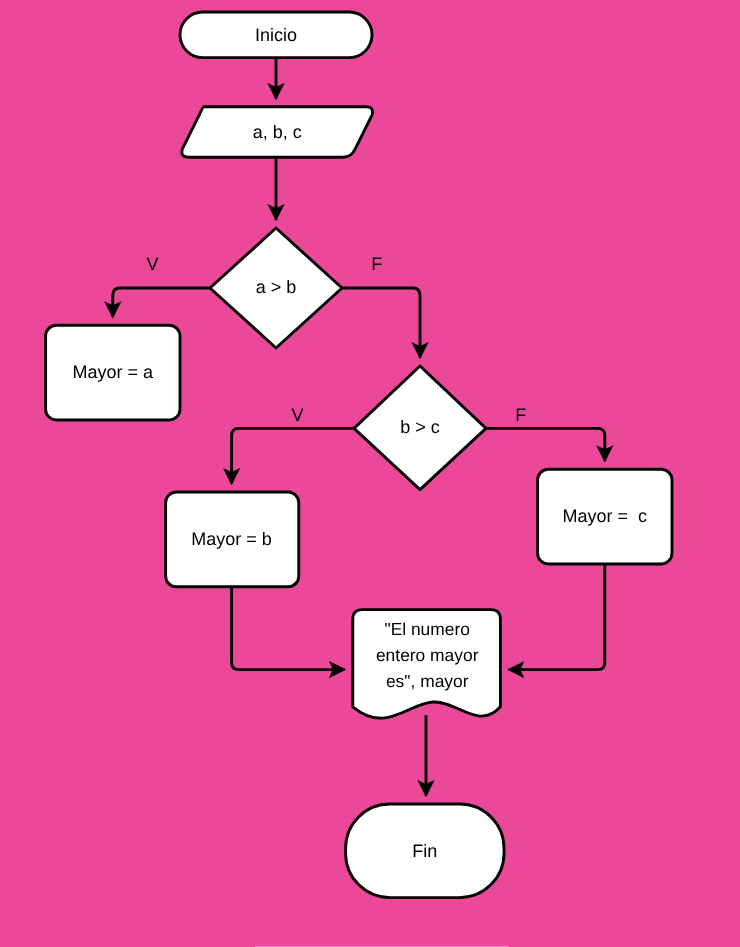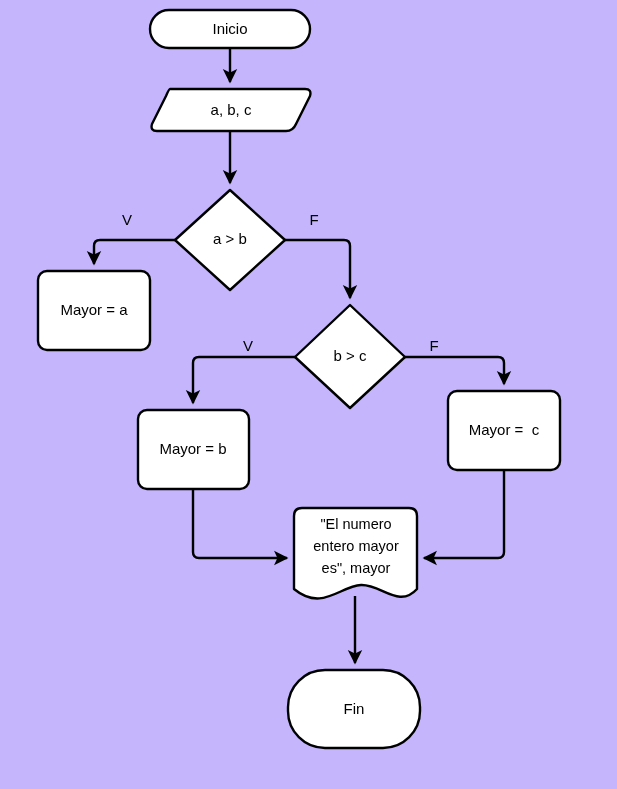--- a/index.html
+++ b/index.html
@@ -7,21 +7,21 @@
     padding: 0;
     background: #ffffff;
   }
   body {
     font-family: "Liberation Sans", sans-serif;
   }
   #flowchart-canvas {
     position: relative;
     width: 617px;
     height: 789px;
-    background: #c4b5fd;
+    background: #ec4899;
     overflow: hidden;
   }
   #flow-svg {
     position: absolute;
     top: 0;
     left: 0;
     width: 617px;
     height: 789px;
   }
   .shape-stroke {

